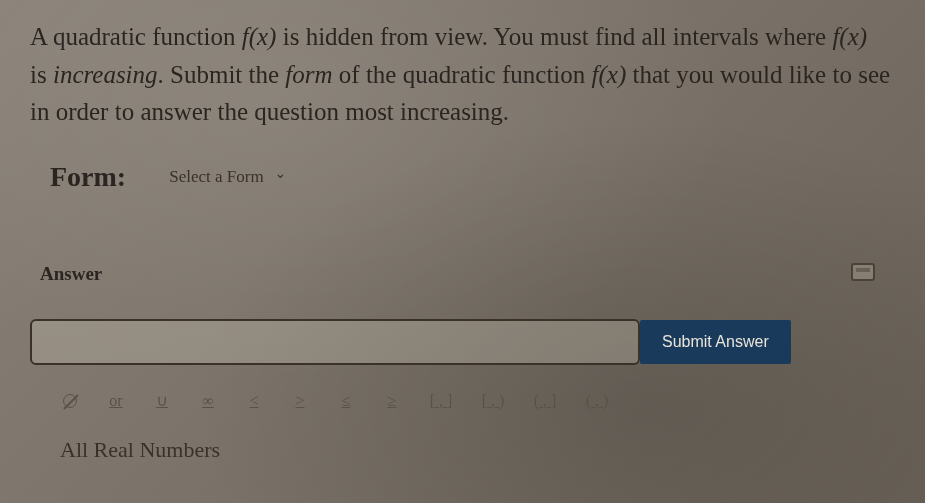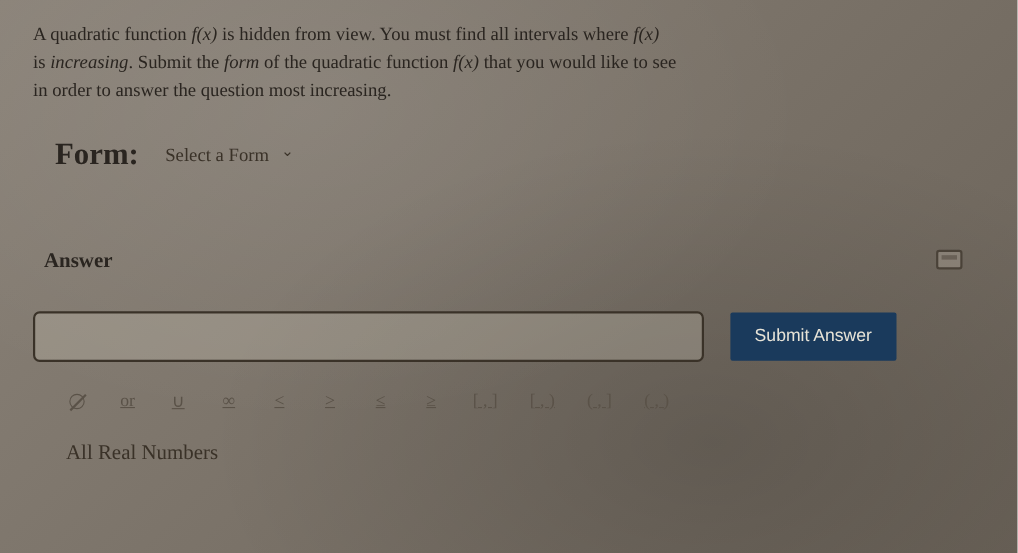--- a/index.html
+++ b/index.html
@@ -15,21 +15,21 @@
     }
     body::before {
       content: "";
       position: absolute;
       inset: 0;
       background: radial-gradient(ellipse at 30% 20%, rgba(255,255,255,0.08), transparent 50%),
                   radial-gradient(ellipse at 70% 80%, rgba(0,0,0,0.15), transparent 50%);
       pointer-events: none;
     }
     .question-text {
-      font-size: 17px;
+      font-size: 25px;
       line-height: 1.5;
       margin-bottom: 30px;
       position: relative;
     }
     .math-func { font-style: italic; }
     .form-row {
       display: flex;
       align-items: center;
       gap: 20px;
       margin: 30px 0 0 20px;
@@ -46,20 +46,21 @@
       font-size: 17px;
       color: #3a3228;
       padding: 4px 28px 4px 4px;
       appearance: none;
       position: relative;
       cursor: pointer;
     }
     .select-wrap {
       position: relative;
       display: inline-block;
+      margin-left: 19px;
     }
     .select-wrap::after {
       content: "⌄";
       position: absolute;
       right: 6px;
       top: 2px;
       font-size: 14px;
       color: #3a3228;
     }
     .answer-section {
@@ -94,21 +95,20 @@
       content: "";
       position: absolute;
       left: 3px; right: 3px; top: 3px;
       height: 4px;
       background: #4a4238;
       opacity: 0.5;
     }
     .input-row {
       display: flex;
       align-items: center;
-      gap: 24px;
       margin-top: 34px;
     }
     .answer-input {
       flex: 0 0 610px;
       height: 46px;
       border: 2px solid #3a3228;
       border-radius: 6px;
       background: rgba(190,182,168,0.35);
       padding: 0 14px;
       font-size: 18px;
@@ -161,21 +161,21 @@
       width: 2px;
       height: 20px;
       background: #5a5248;
       left: 6px;
       top: -3px;
       transform: rotate(45deg);
     }
     .all-real-btn {
       margin-top: 20px;
       margin-left: 30px;
-      font-size: 19px;
+      font-size: 22px;
       color: #3a3228;
       cursor: pointer;
       display: inline-block;
     }
   </style>
 </head>
 <body>
 
 <div class="question-text">
   <span>A quadratic function </span><span class="math-func">f(x)</span><span> is hidden from view. You must find all intervals where </span><span class="math-func">f(x)</span><br>

